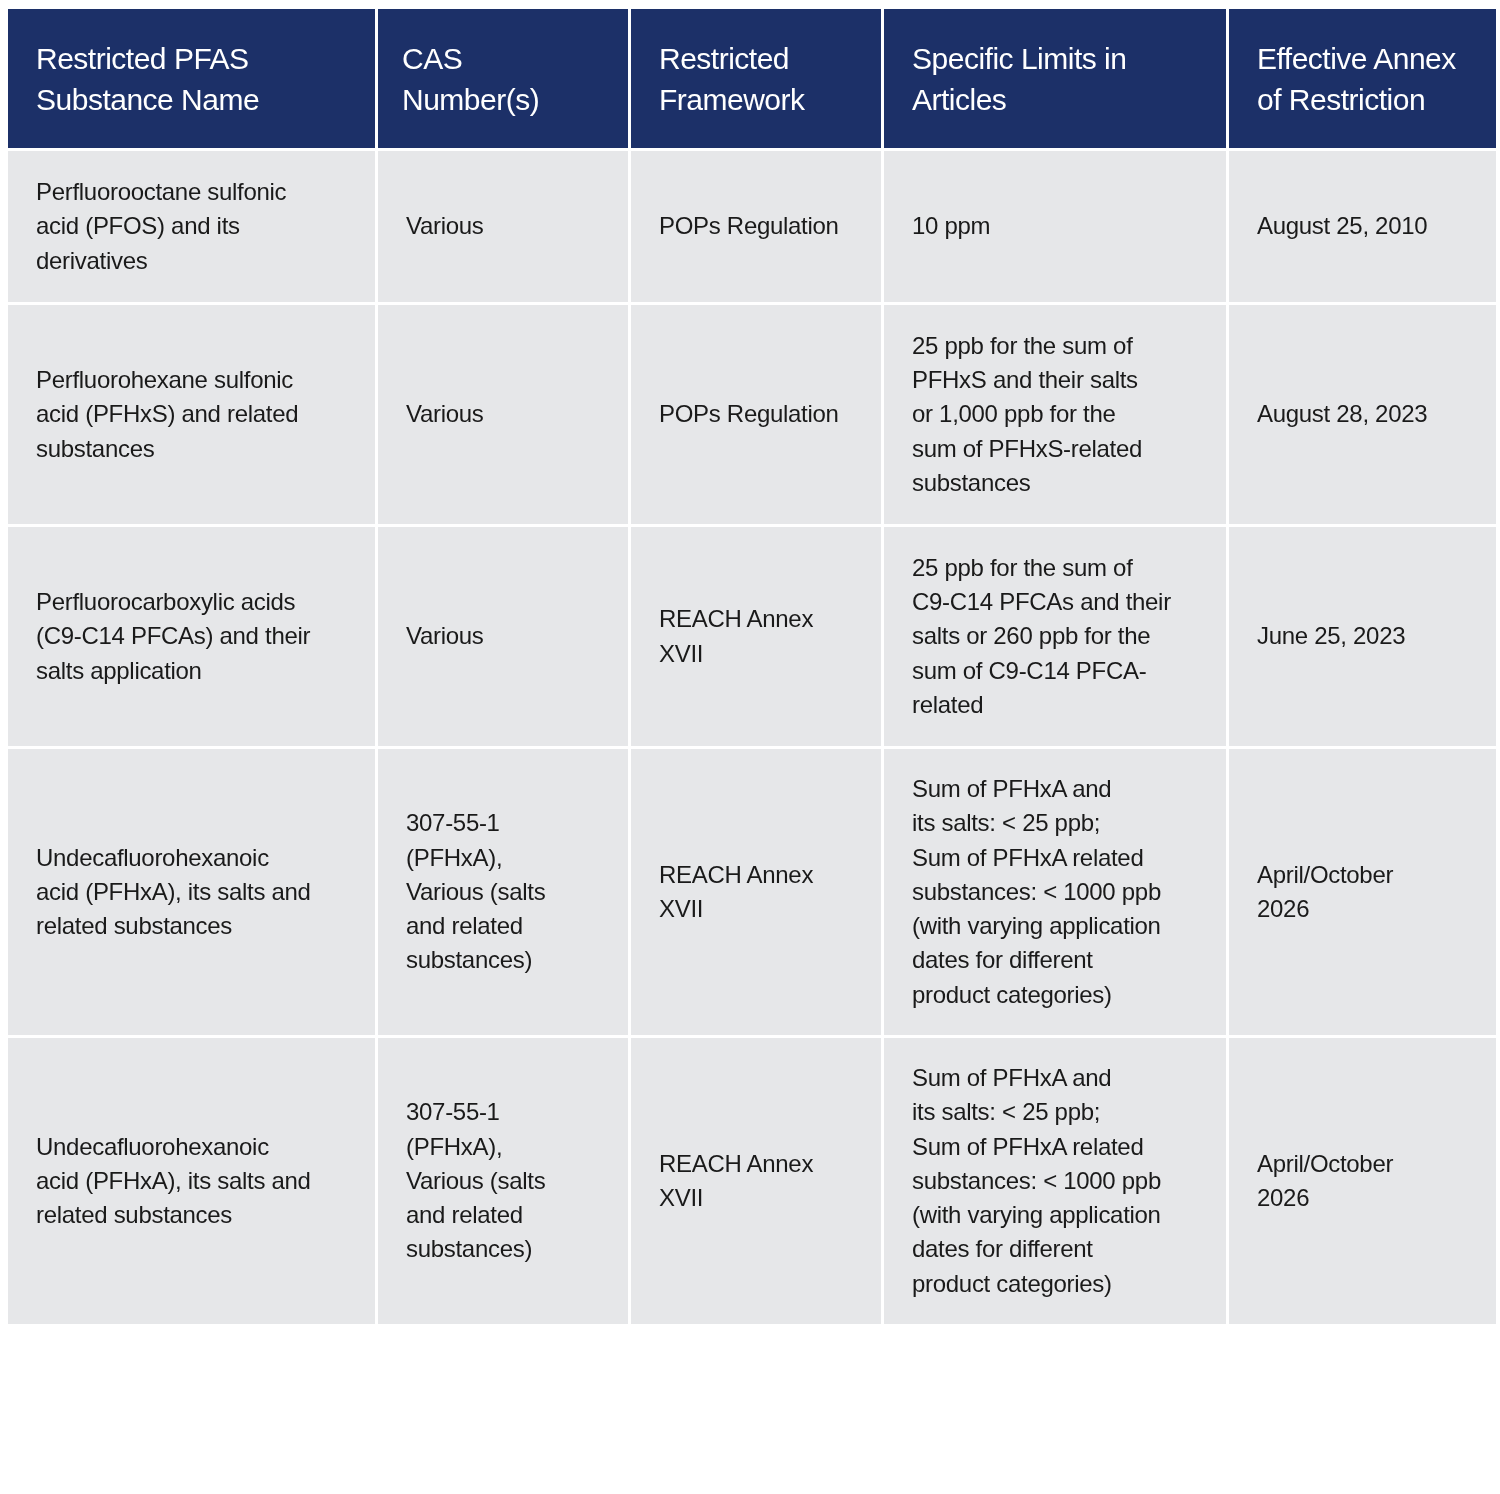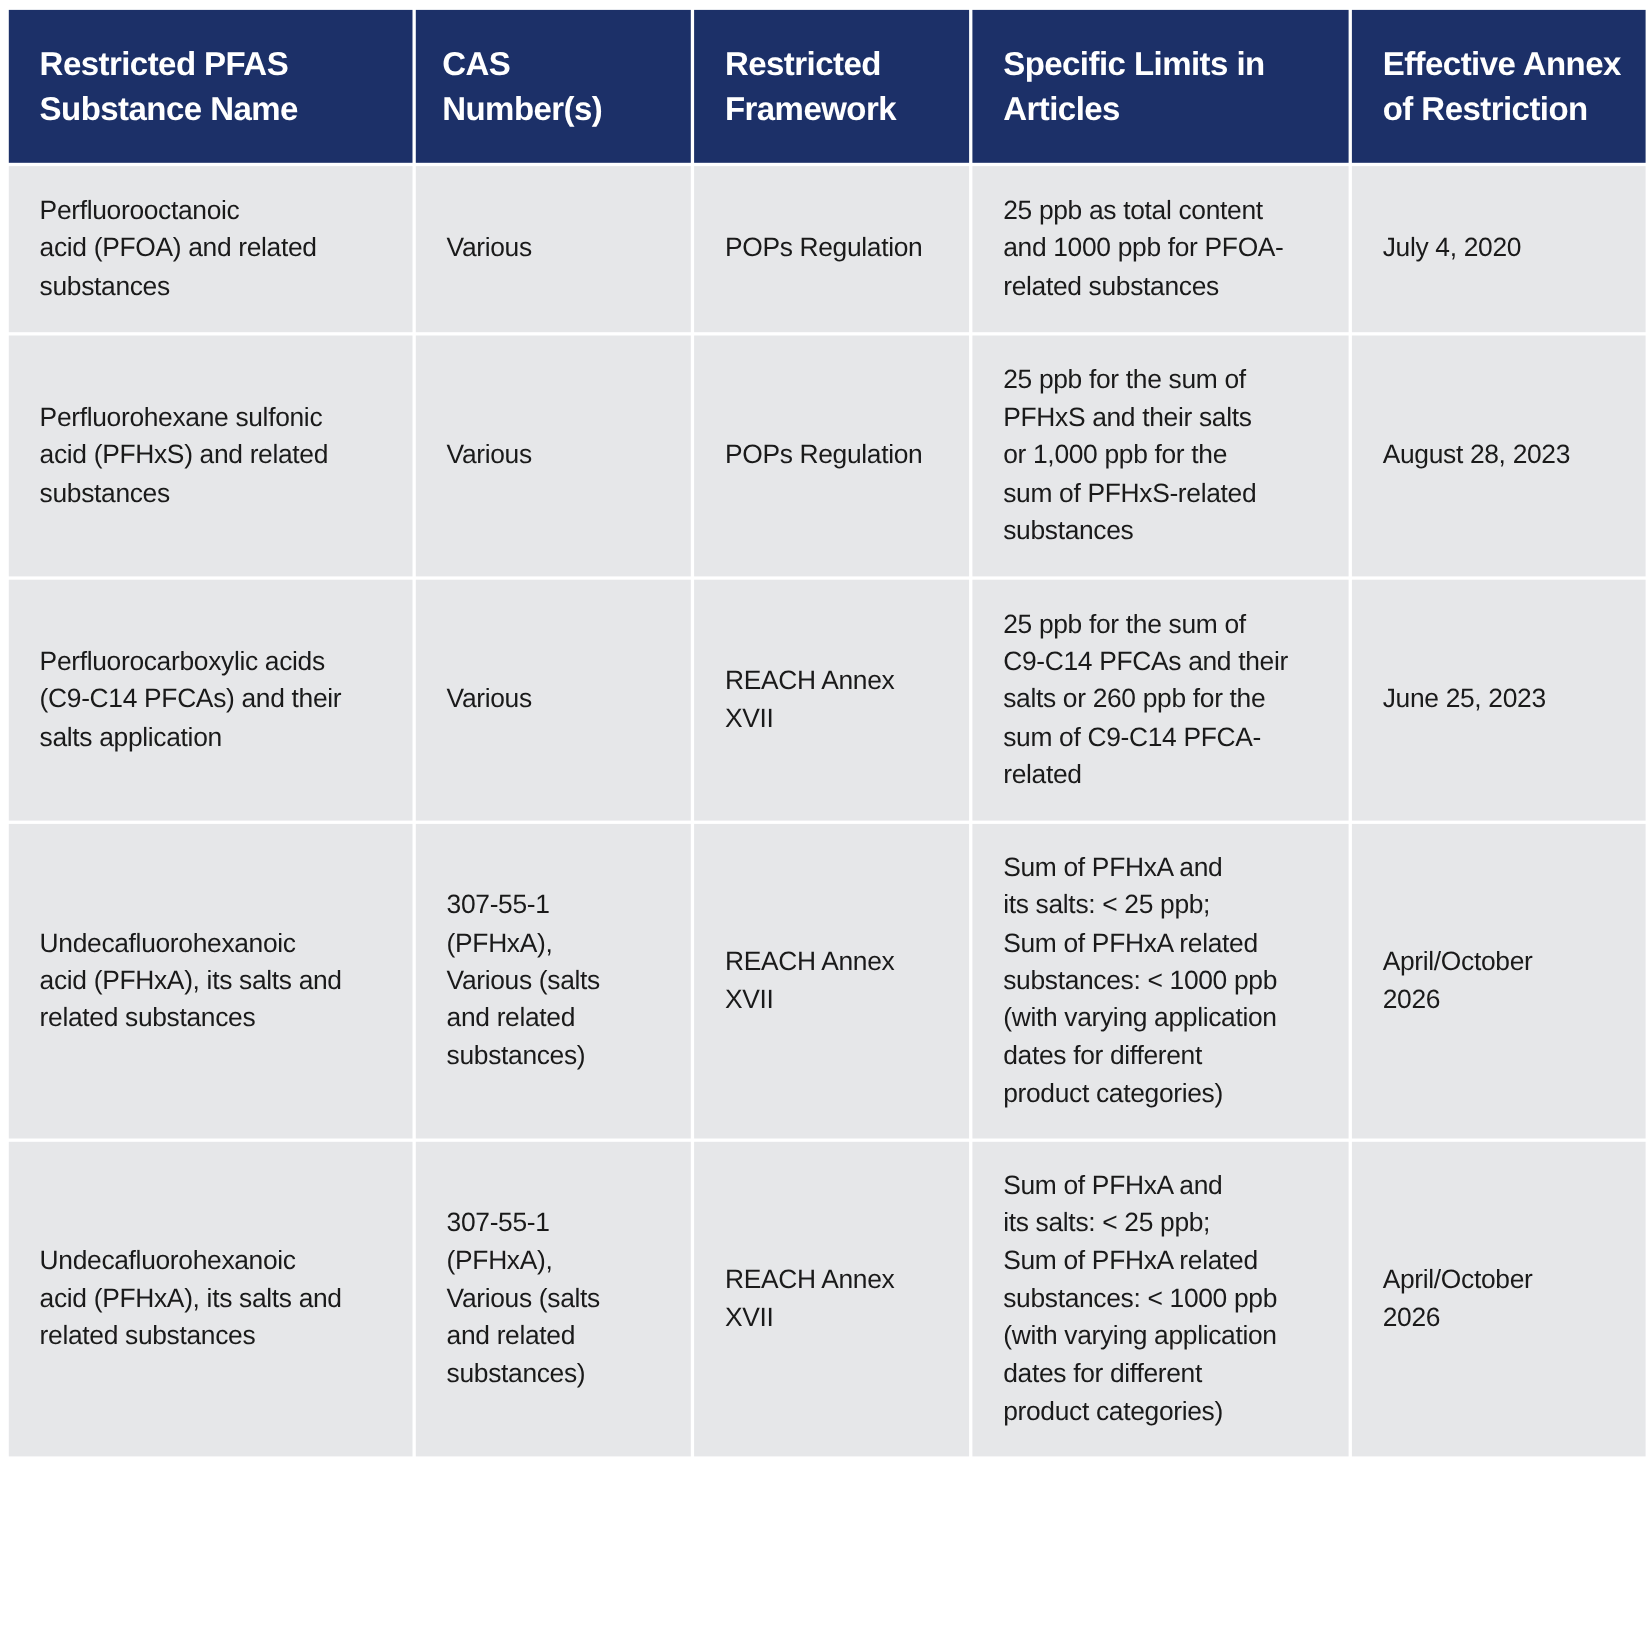--- a/index.html
+++ b/index.html
@@ -24,21 +24,21 @@
       table-layout: fixed;
     }
     .pfas-table col.c1 { width: 367px; }
     .pfas-table col.c2 { width: 250px; }
     .pfas-table col.c3 { width: 250px; }
     .pfas-table col.c4 { width: 342px; }
     .pfas-table col.c5 { width: 267px; }
     .pfas-table th {
       background: #1c3068;
       color: #ffffff;
-      font-weight: bold;
+      font-weight: normal;
       font-size: 30px;
       line-height: 41px;
       text-align: left;
       vertical-align: middle;
       padding: 0 20px 0 28px;
       height: 139px;
       letter-spacing: -0.5px;
     }
     .pfas-table td {
       background: #e6e7e9;
@@ -78,30 +78,28 @@
 Number(s)</th>
       <th style="white-space: pre-line;">Restricted
 Framework</th>
       <th style="white-space: pre-line; margin-left: 42px;">Specific Limits in
 Articles</th>
       <th style="white-space: pre-line;">Effective Annex
 of Restriction</th>
     </tr>
   </thead>
   <tbody>
-    <tr class="r2">
-      <td class="k1">Perfluorooctanoic
-acid (PFOA) and related
-substances</td>
+    <tr class="r1">
+      <td class="k1">Perfluorooctane sulfonic
+acid (PFOS) and its
+derivatives</td>
       <td>Various</td>
       <td>POPs Regulation</td>
-      <td>25 ppb as total content
-and 1000 ppb for PFOA-
-related substances</td>
-      <td>July 4, 2020</td>
+      <td>10 ppm</td>
+      <td>August 25, 2010</td>
     </tr>
     <tr class="r3">
       <td class="k1">Perfluorohexane sulfonic
 acid (PFHxS) and related
 substances</td>
       <td>Various</td>
       <td>POPs Regulation</td>
       <td>25 ppb for the sum of
 PFHxS and their salts
 or 1,000 ppb for the

